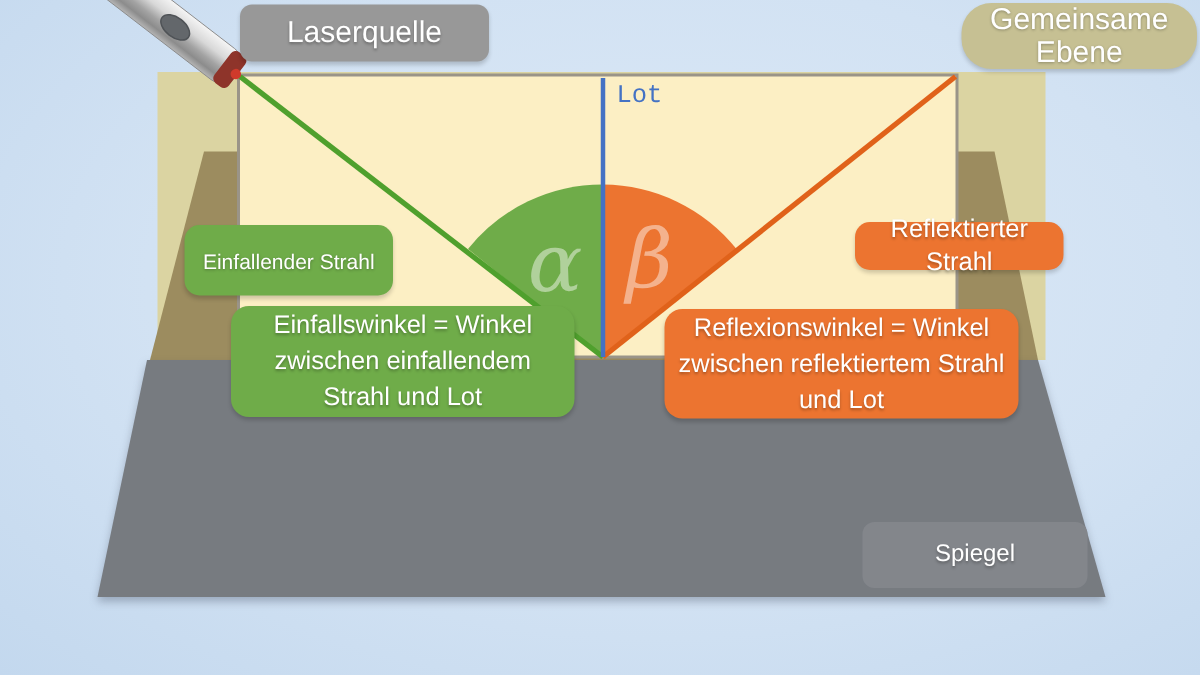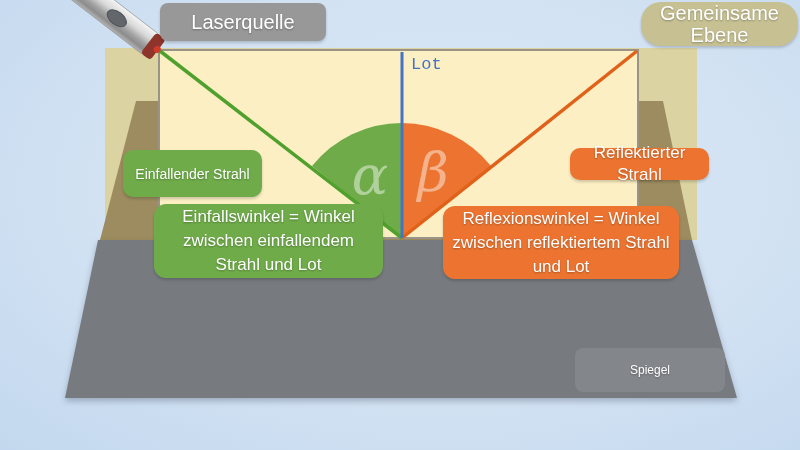--- a/index.html
+++ b/index.html
@@ -28,21 +28,21 @@
     border-radius:10px; padding:4px 8px;
     text-shadow: 0 1px 2px rgba(0,0,0,.3);
     box-shadow: 0 2px 3px rgba(0,0,0,.18);
   }
   .chip-laser  { left:160px; top:3px;   width:166px; height:38px; font-size:20px; background:var(--c-laser-chip,#989898); border-radius:8px; }
   .chip-plane  { left:641px; top:2px;   width:157px; height:44px; font-size:20px; line-height:22px; background:var(--c-plane-chip,#C6C093); border-radius:20px; }
   .chip-incident   { left:123px; top:150px; width:139px; height:47px; font-size:14px; line-height:22px; background:var(--c-green,#6FAC49); }
   .chip-incidence  { left:122px; top:204px; width:229px; height:74px; font-size:17px; line-height:24px; background:var(--c-green,#6FAC49); border-radius:12px;margin-left:32px; }
   .chip-reflected  { left:570px; top:148px; width:139px; height:32px; font-size:17px; line-height:22px; background:var(--c-orange,#EC7430); }
   .chip-reflection { left:443px; top:206px; width:236px; height:73px; font-size:17px; line-height:24px; background:var(--c-orange,#EC7430); border-radius:12px; }
-  .chip-mirror { left:575px; top:348px; width:150px; height:44px; font-size:12px; background:var(--c-mirror-chip,#83868B); border-radius:8px; box-shadow:none; }
+  .chip-mirror { left:575px; top:348px; width:150px; height:44px; font-size:16px; background:var(--c-mirror-chip,#83868B); border-radius:8px; box-shadow:none; }
 
   .lot-label {
     position:absolute; left:411px; top:55px;
     font-size:17px; color:var(--c-normal-blue,#4472C4);font-family:Liberation Mono, monospace;
   }
   .angle-letter {
     position:absolute;
     font-family:"DejaVu Serif", serif; font-style:italic;
     font-size:54px; color:rgba(255,255,255,.45);
     display:flex; align-items:center; justify-content:center;

